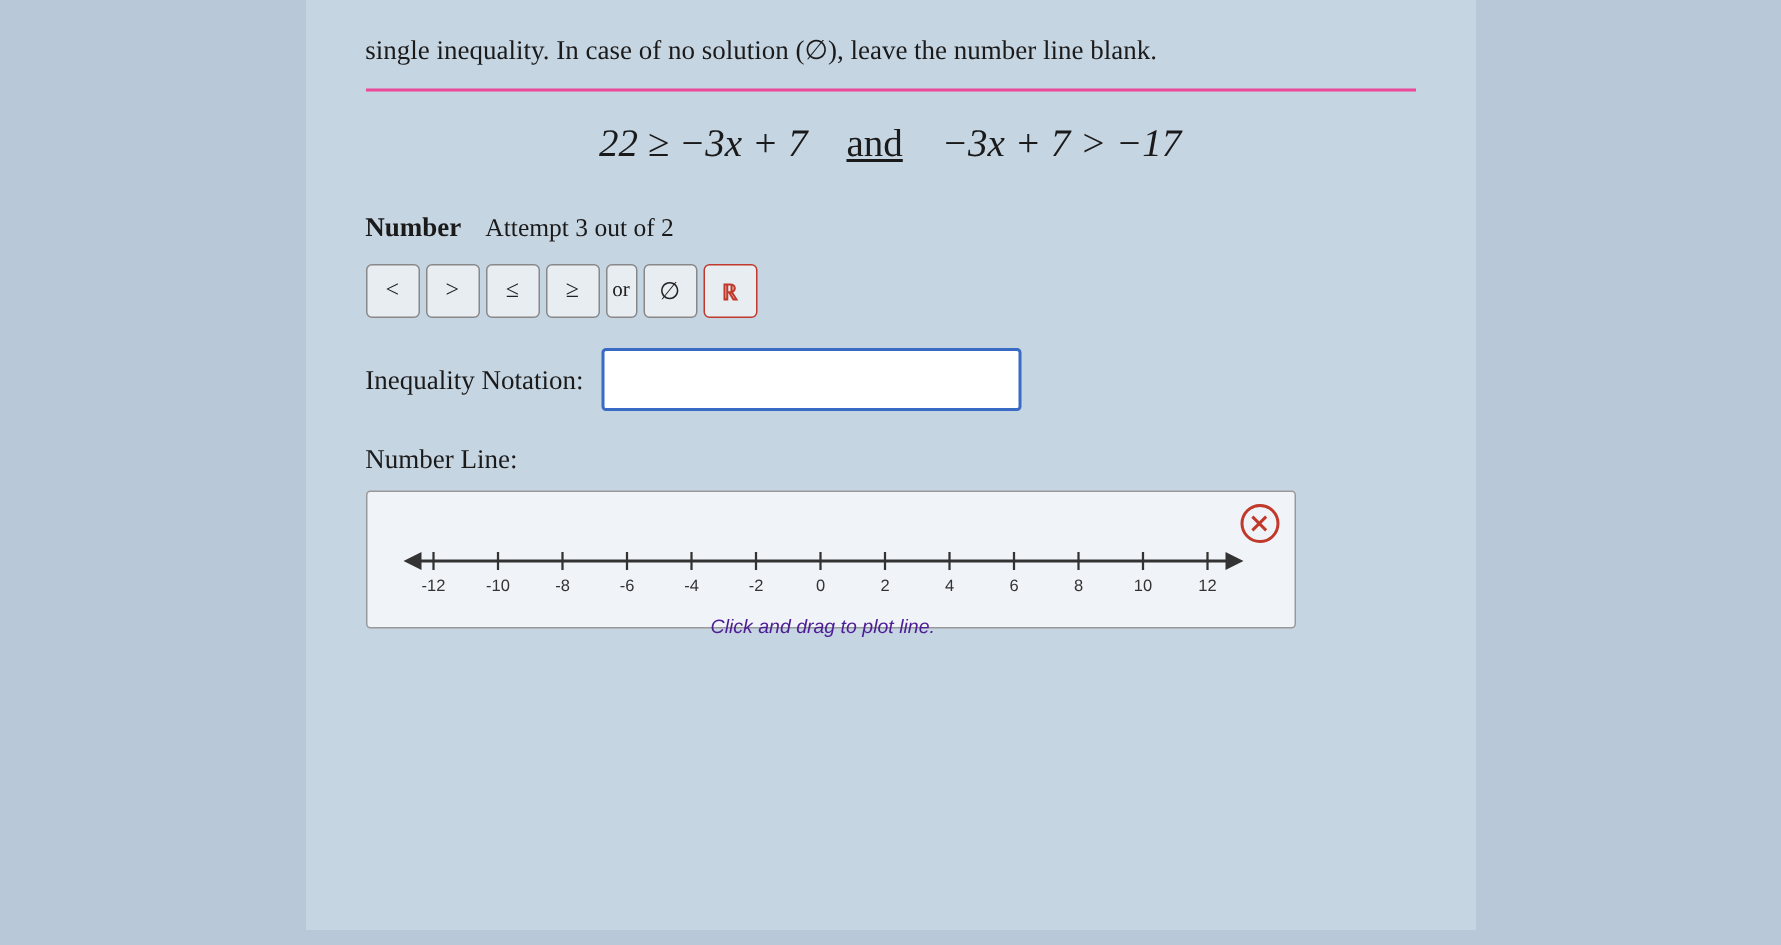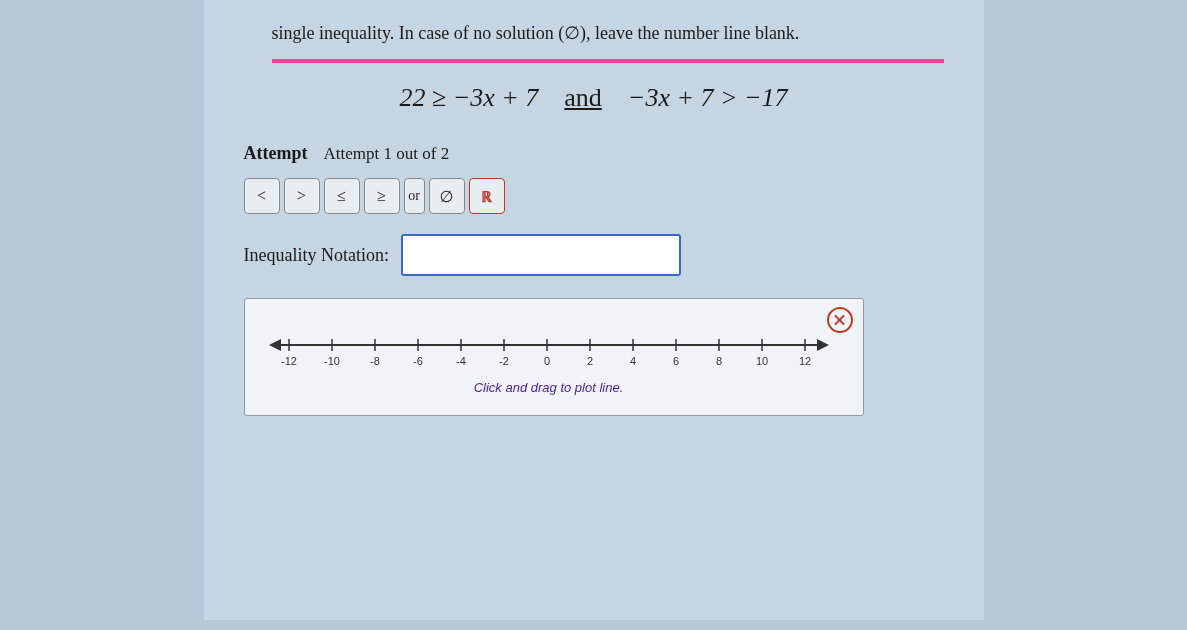--- a/index.html
+++ b/index.html
@@ -20,23 +20,22 @@
       margin: 0 auto;
       padding: 20px 40px 30px 40px;
       position: relative;
     }
 
     .instruction-text {
       font-size: 18px;
       color: #1a1a1a;
       line-height: 1.5;
       margin-bottom: 20px;
-      border-bottom: 4px solid #ec4899;
+      border-bottom: 2px solid #ec4899;
       padding-bottom: 12px;
-      margin-left: 28px;
     }
 
     .equation-line {
       text-align: center;
       font-size: 26px;
       color: #1a1a1a;
       margin: 18px 0 30px 0;
       font-style: italic;
     }
 
@@ -128,21 +127,21 @@
     }
 
     .number-line-label {
       font-size: 18px;
       color: #1a1a1a;
       margin-bottom: 10px;
     }
 
     .number-line-box {
       width: 620px;
-      height: 118px;
+      height: 92px;
       background: #f0f4f8;
       border: 1.5px solid #999;
       border-radius: 3px;
       position: relative;
       padding: 8px 10px 24px 0;
     }
 
     .cancel-icon {
       position: absolute;
       top: 8px;
@@ -198,41 +197,42 @@
     <span>22 ≥ −3x + 7</span>
     &nbsp;&nbsp;
     <span class="keyword">and</span>
     &nbsp;&nbsp;
     <span>−3x + 7 &gt; −17</span>
   </div>
 
   <div class="answer-section">
 
     <div class="answer-header">
-      <strong>Attempt</strong>
+      <strong>Number</strong>
       &nbsp;&nbsp;
-      <span>Attempt 1 out of 2</span>
+      <span>Attempt 3 out of 2</span>
     </div>
 
     <div class="symbol-buttons">
       <button class="sym-btn">&lt;</button>
       <button class="sym-btn">&gt;</button>
       <button class="sym-btn">≤</button>
       <button class="sym-btn">≥</button>
       <button class="sym-btn sym-btn-or">or</button>
       <button class="sym-btn">∅</button>
       <button class="sym-btn sym-btn-r">ℝ</button>
     </div>
 
     <div class="inequality-notation-row">
       <span class="inequality-label">Inequality Notation:</span>
       <input class="inequality-input" type="text" style="">
     </div>
 
     <div class="number-line-section">
+      <div class="number-line-label">Number Line:</div>
 
       <div class="number-line-box">
         <div class="cancel-icon"></div>
 
         <svg class="number-line-svg" viewBox="0 0 580 55" height="55">
 
           <line x1="20" y1="28" x2="560" y2="28" stroke="#333" stroke-width="2"></line>
 
           <polygon points="10,28 22,22 22,34" fill="#333"></polygon>
 

